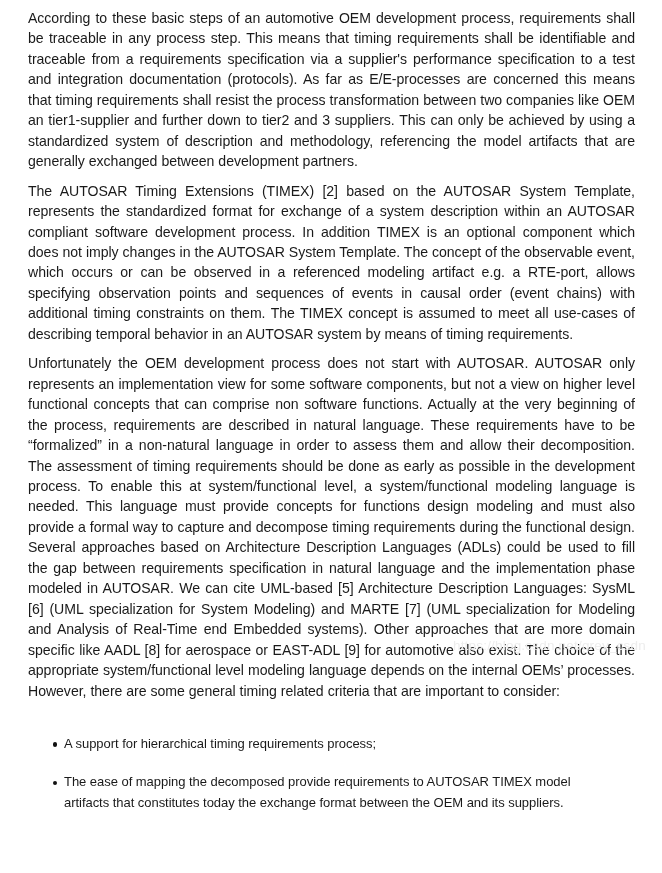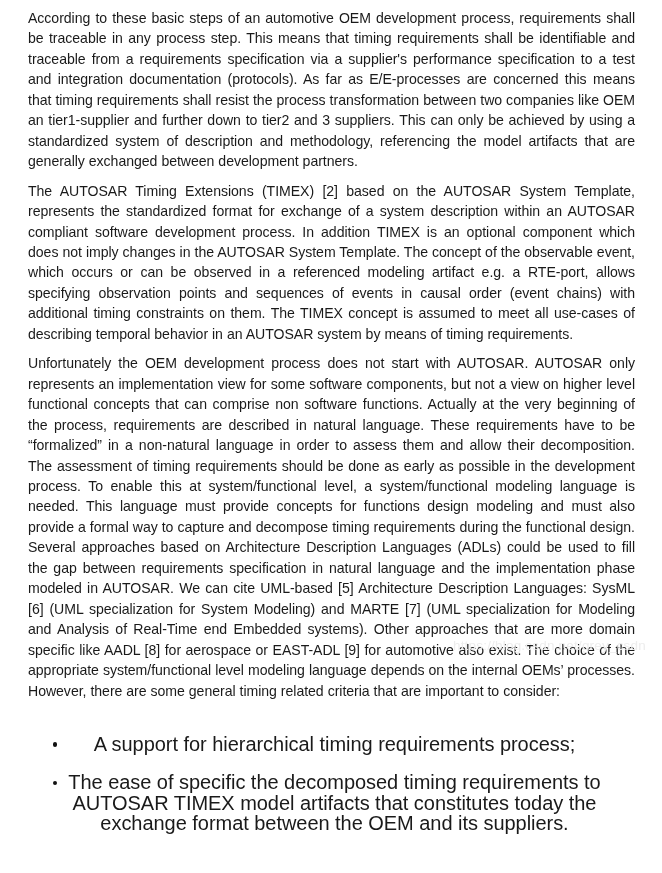--- a/index.html
+++ b/index.html
@@ -42,23 +42,23 @@
 
   .bullet-list {
     list-style: none;
     margin: 33px 0 0 0;
     padding: 0 30px 0 0;
   }
 
   .bullet-item {
     position: relative;
     padding-left: 36px;
-    font-size: 20px;
+    font-size: 13px;
     line-height: 20.45px;
-    text-align: center;
+    text-align: left;
     margin-bottom: 18px;
     letter-spacing: -0.04px;
   }
 
   .bullet-item:last-child {
     margin-bottom: 0;
   }
 
   .bullet-item::before {
     content: "";
@@ -88,18 +88,18 @@
 <div class="page">
 
   <p class="para">According to these basic steps of an automotive OEM development process, requirements shall be traceable in any process step. This means that timing requirements shall be identifiable and traceable from a requirements specification via a supplier's performance specification to a test and integration documentation (protocols). As far as E/E-processes are concerned this means that timing requirements shall resist the process transformation between two companies like OEM an tier1-supplier and further down to tier2 and 3 suppliers. This can only be achieved by using a standardized system of description and methodology, referencing the model artifacts that are generally exchanged between development partners.</p>
 
   <p class="para">The AUTOSAR Timing Extensions (TIMEX) [2] based on the AUTOSAR System Template, represents the standardized format for exchange of a system description within an AUTOSAR compliant software development process. In addition TIMEX is an optional component which does not imply changes in the AUTOSAR System Template. The concept of the observable event, which occurs or can be observed in a referenced modeling artifact e.g. a RTE-port, allows specifying observation points and sequences of events in causal order (event chains) with additional timing constraints on them. The TIMEX concept is assumed to meet all use-cases of describing temporal behavior in an AUTOSAR system by means of timing requirements.</p>
 
   <p class="para">Unfortunately the OEM development process does not start with AUTOSAR. AUTOSAR only represents an implementation view for some software components, but not a view on higher level functional concepts that can comprise non software functions. Actually at the very beginning of the process, requirements are described in natural language. These requirements have to be “formalized” in a non-natural language in order to assess them and allow their decomposition. The assessment of timing requirements should be done as early as possible in the development process. To enable this at system/functional level, a system/functional modeling language is needed. This language must provide concepts for functions design modeling and must also provide a formal way to capture and decompose timing requirements during the functional design. Several approaches based on Architecture Description Languages (ADLs) could be used to fill the gap between requirements specification in natural language and the implementation phase modeled in AUTOSAR. We can cite UML-based [5] Architecture Description Languages: SysML [6] (UML specialization for System Modeling) and MARTE [7] (UML specialization for Modeling and Analysis of Real-Time end Embedded systems). Other approaches that are more domain specific like AADL [8] for aerospace or EAST-ADL [9] for automotive also exist. The choice of the appropriate system/functional level modeling language depends on the internal OEMs’ processes. However, there are some general timing related criteria that are important to consider:</p>
 
   <ul class="bullet-list">
     <li class="bullet-item">A support for hierarchical timing requirements process;</li>
-    <li class="bullet-item">The ease of specific the decomposed timing requirements to AUTOSAR TIMEX model artifacts that constitutes today the exchange format between the OEM and its suppliers.</li>
+    <li class="bullet-item">The ease of mapping the decomposed provide requirements to AUTOSAR TIMEX model artifacts that constitutes today the exchange format between the OEM and its suppliers.</li>
   </ul>
 
   <div class="watermark">https://blog.csdn.net/grey_csdn</div>
 
 </div>
 
 </body></html>

